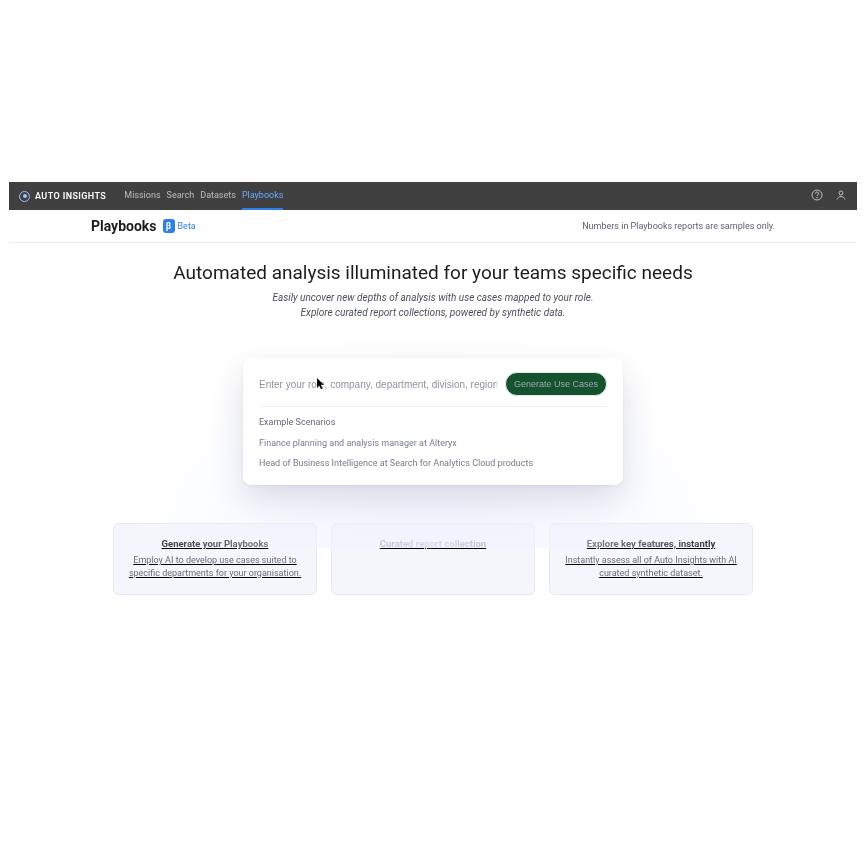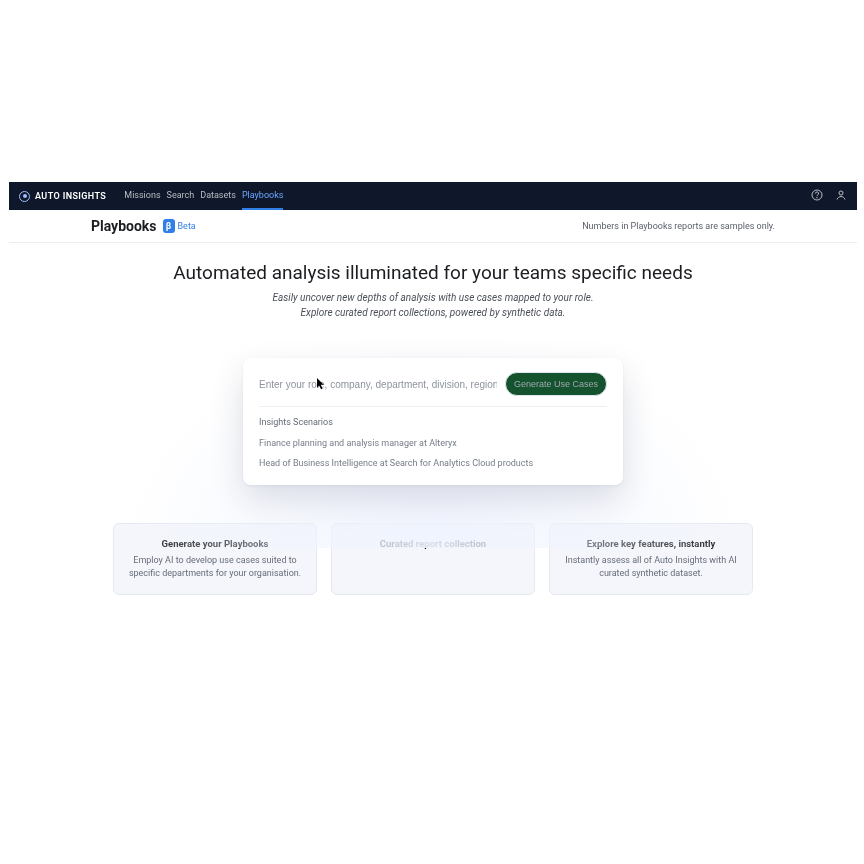--- a/index.html
+++ b/index.html
@@ -1,19 +1,19 @@
 <!DOCTYPE html>
 <html><head>
   <meta charset="utf-8">
   <style>
     * { margin: 0; padding: 0; box-sizing: border-box; }
     body { font-family: -apple-system, BlinkMacSystemFont, "Segoe UI", Roboto, Arial, sans-serif; background: #fff; }
     .viewport { width: 864px; height: 864px; margin: 0 auto; position: relative; background: #fff; }
     .app-frame { position: absolute; top: 182px; left: 9px; right: 0; width: 848px; height: 451px; background: #fff; }
-    .topbar { height: 28px; background: #0f172a; display: flex; align-items: center; padding: 0 10px; color: #fff; font-size: 9px; justify-content: space-between; }
+    .topbar { height: 28px; background: #404040; display: flex; align-items: center; padding: 0 10px; color: #fff; font-size: 9px; justify-content: space-between; }
     .topbar-left { display: flex; align-items: center; gap: 10px; }
     .brand { display: flex; align-items: center; gap: 5px; font-weight: 600; letter-spacing: 0.4px; font-size: 9px; }
     .brand-logo { width: 11px; height: 11px; border: 1.3px solid #9fbfff; border-radius: 50%; display:flex; align-items:center; justify-content:center; }
     .brand-logo::after { content: ""; width: 4px; height: 4px; background:#9fbfff; border-radius:50%; }
     .nav { display: flex; gap: 6px; margin-left: 8px; }
     .nav-item { color: #b9bcc2; cursor: pointer; padding: 8px 0; }
     .nav-item.active { color: #6aa7ff; border-bottom: 2px solid #2f7fe6; }
     .topbar-right { display: flex; gap: 12px; align-items: center; color: #b9bcc2; }
     .topbar-right svg { width: 12px; height: 12px; }
     .page { position: relative; height: 423px; overflow: hidden; }
@@ -28,21 +28,21 @@
     .hero h1 { font-size: 19px; font-weight: 400; color: #1b1d21; margin-bottom: 6px; }
     .hero p { font-size: 10px; color: #4a4f59; line-height: 1.5; font-style: italic; }
     .glow { position:absolute; left:50%; transform:translateX(-50%); top: 118px; width: 640px; height: 220px; border-radius: 320px 320px 0 0 / 110px 110px 0 0; background: radial-gradient(ellipse at 50% 100%, rgba(240,244,255,0.9), rgba(255,255,255,0) 70%); pointer-events:none; }
     .prompt-card { position: relative; width: 380px; margin: 28px auto 0; background: #fff; border-radius: 8px; box-shadow: 0 14px 34px rgba(25, 38, 72, 0.14), 0 1px 3px rgba(25,38,72,0.06); padding: 14px 16px 12px; }
     .input-row { display:flex; gap:8px; align-items:center; border-bottom:1px solid #eef0f4; padding-bottom:10px; margin-bottom:10px;}
     .role-input { flex:1; border:none; outline:none; font-size:10px; color:#1b1d21; background:transparent; }
     .role-input::placeholder { color:#8e939e; }
     .gen-btn { background:#14532d; border:1px solid #e3e7ef; color:#a1a7b3; font-size:9px; padding:6px 8px; border-radius:12px; cursor:not-allowed; }
     .examples-label { font-size:9px; color:#646a76; margin-bottom:6px; }
     .example-item { font-size:9px; color:#767c88; padding:5px 0; cursor:pointer; }
-    .cards-row { display:flex; gap:14px; justify-content:center; margin: 38px auto 0; width: 640px;}
+    .cards-row { display:flex; gap:14px; justify-content:center; margin: 38px auto 0; width: 640px; text-decoration: underline;}
     .feature-card { flex:1; background:#f4f6fb; border:1px solid #e5e9f2; border-radius:6px; padding:14px 12px; text-align:center; }
     .feature-card h3 { font-size:9.5px; font-weight:700; color:#1b1d21; margin-bottom:5px;}
     .feature-card p { font-size:9px; color:#666c78; line-height:1.45; }
     .cursor-arrow { position:absolute; top: 168px; left: 308px; width: 9px; height: 12px; pointer-events:none; }
   </style>
 </head>
 <body>
 
 <div class="viewport">
   <div class="app-frame">
@@ -95,21 +95,21 @@
         <h1>Automated analysis illuminated for your teams specific needs</h1>
         <p>Easily uncover new depths of analysis with use cases mapped to your role.</p>
         <p>Explore curated report collections, powered by synthetic data.</p>
       </div>
 
       <div class="prompt-card">
         <div class="input-row">
           <input class="role-input" placeholder="Enter your role, company, department, division, region" style="">
           <button class="gen-btn">Generate Use Cases</button>
         </div>
-        <div class="examples-label">Insights Scenarios</div>
+        <div class="examples-label">Example Scenarios</div>
         <div class="example-item">Finance planning and analysis manager at Alteryx</div>
         <div class="example-item">Head of Business Intelligence at Search for Analytics Cloud products</div>
       </div>
 
       <svg class="cursor-arrow" viewBox="0 0 12 16">
           <path d="M0 0 L0 13 L3 10 L5.5 15 L7.5 14 L5 9 L9 9 Z" fill="#000"></path>
         </svg>
 
       <div class="cards-row">
         <div class="feature-card">

